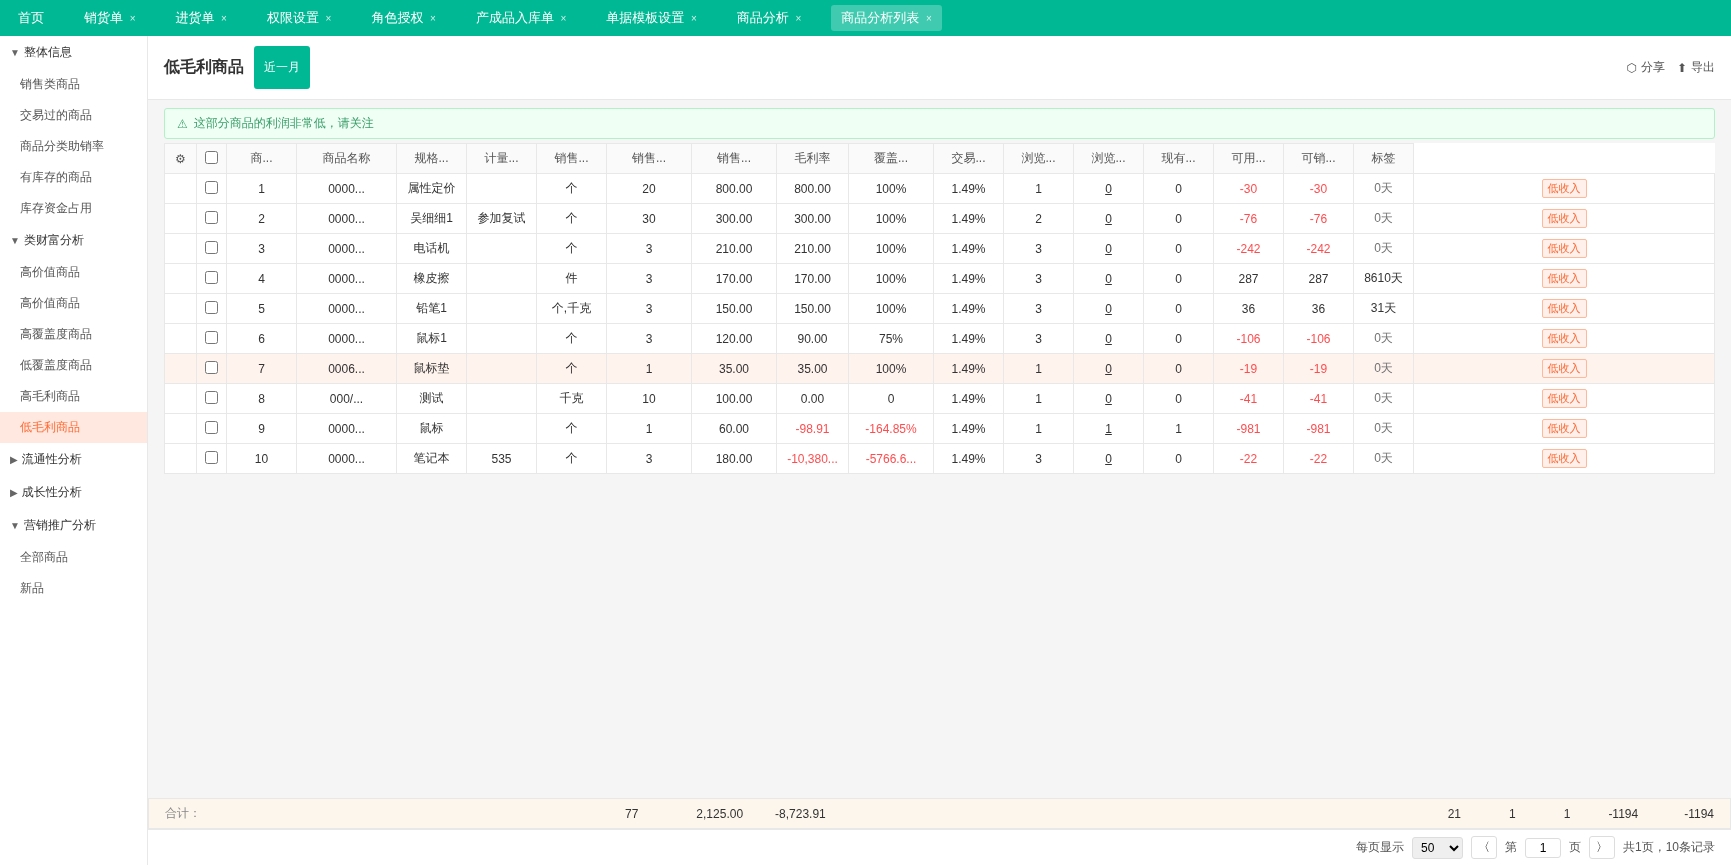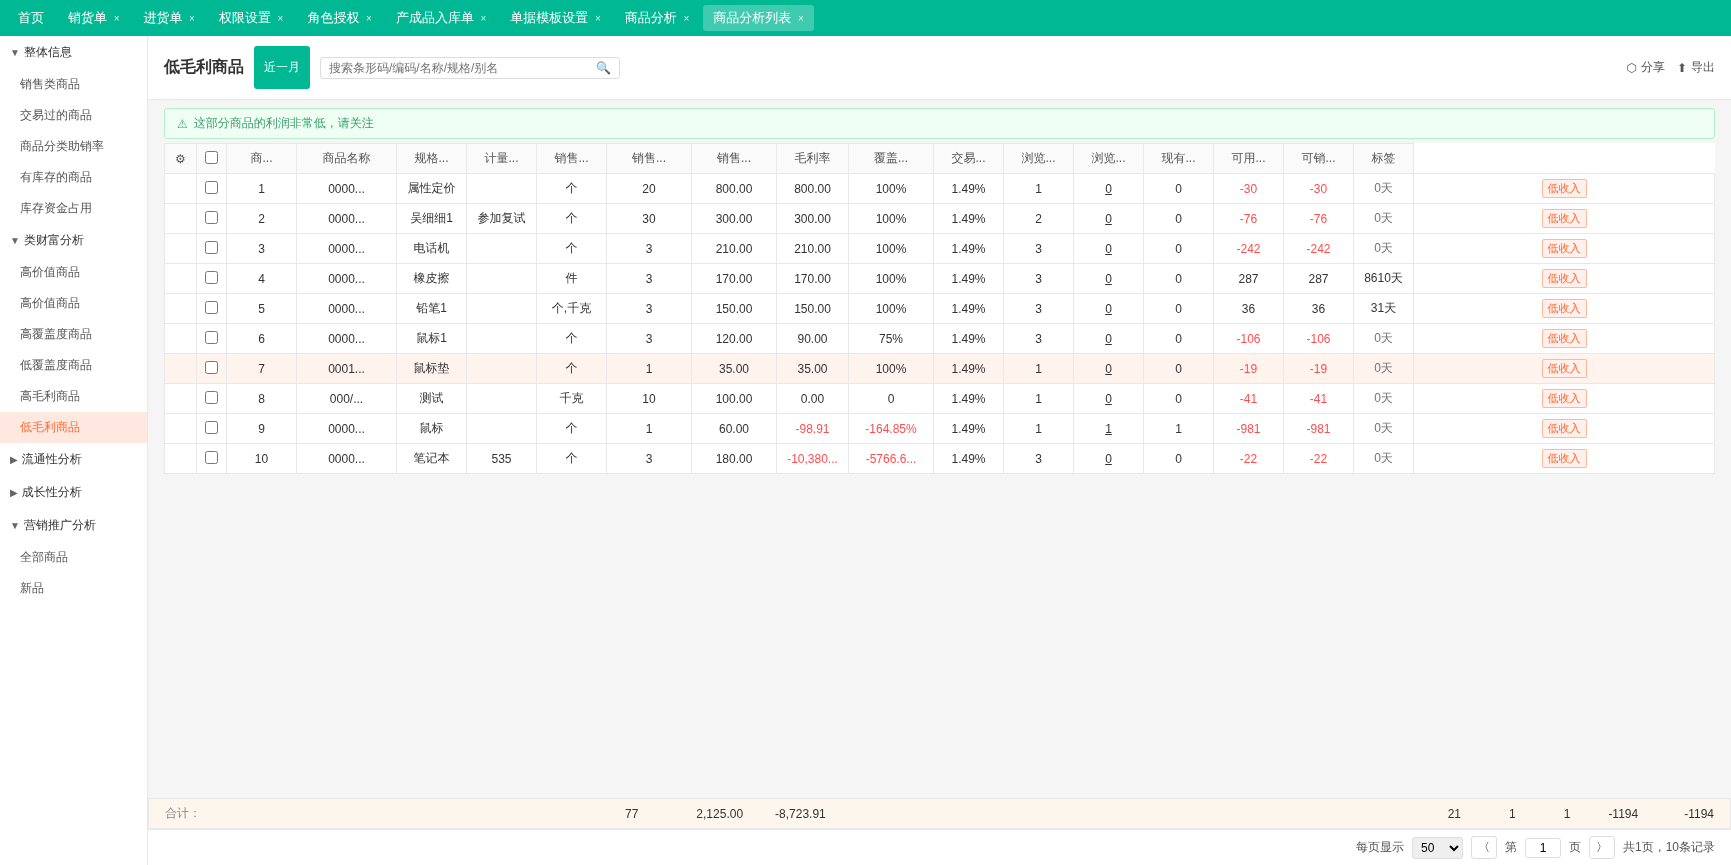--- a/index.html
+++ b/index.html
@@ -5,21 +5,21 @@
     * { box-sizing: border-box; margin: 0; padding: 0; }
     body { font-family: 'Microsoft YaHei', Arial, sans-serif; font-size: 12px; background: #f5f5f5; color: #333; }
     
     
     .top-nav {
       background: #00b894;
       display: flex;
       align-items: center;
       height: 36px;
       padding: 0 8px;
-      gap: 4px;
+      gap: 20px;
     }
     .nav-item {
       color: #fff;
       padding: 4px 10px;
       cursor: pointer;
       border-radius: 3px;
       font-size: 13px;
       white-space: nowrap;
     }
     .nav-item.active { background: rgba(255,255,255,0.25); }
@@ -327,24 +327,20 @@
     </div>
     <div class="sidebar-item">全部商品</div>
     <div class="sidebar-item">新品</div>
   </aside>
 
   <div class="content-area">
 
     <div class="page-header">
       <span class="page-title">低毛利商品</span>
       <button class="filter-btn">近一月</button>
-      <div class="search-box">
-        <input type="text" placeholder="搜索条形码/编码/名称/规格/别名" style="">
-        <span style="color:#aaa;">🔍</span>
-      </div>
       <div class="header-actions">
         <div class="action-btn">
           <span>⬡</span>
           <span>分享</span>
         </div>
         <div class="action-btn">
           <span>⬆</span>
           <span>导出</span>
         </div>
       </div>
@@ -503,21 +499,21 @@
       <td>0</td>
       <td class="red-text">-106</td>
       <td class="red-text">-106</td>
       <td class="orange-text">0天</td>
       <td><span class="tag-badge">低收入</span></td>
     </tr>
             <tr class="highlighted">
       <td></td>
       <td><input type="checkbox" style=""></td>
       <td>7</td>
-      <td>0001...</td>
+      <td>0006...</td>
       <td>鼠标垫</td>
       <td></td>
       <td>个</td>
       <td>1</td>
       <td>35.00</td>
       <td>35.00</td>
       <td>100%</td>
       <td>1.49%</td>
       <td>1</td>
       <td><span class="underline">0</span></td>

